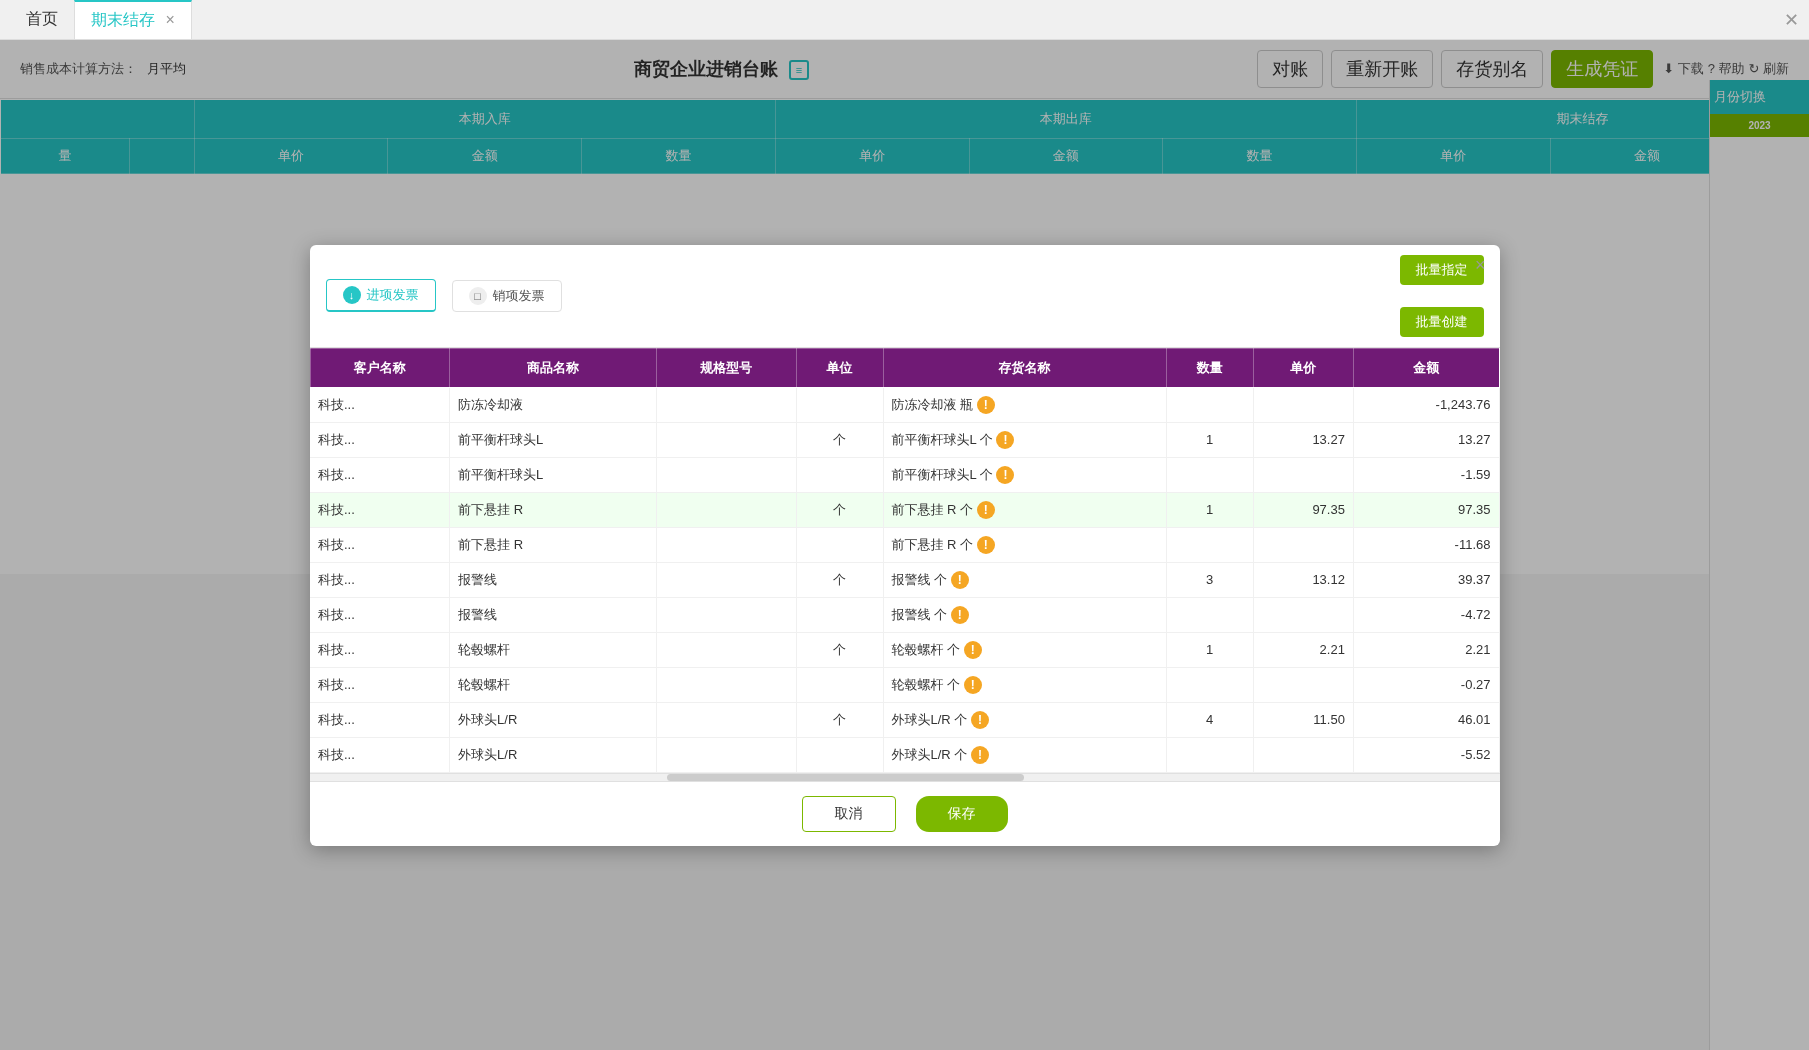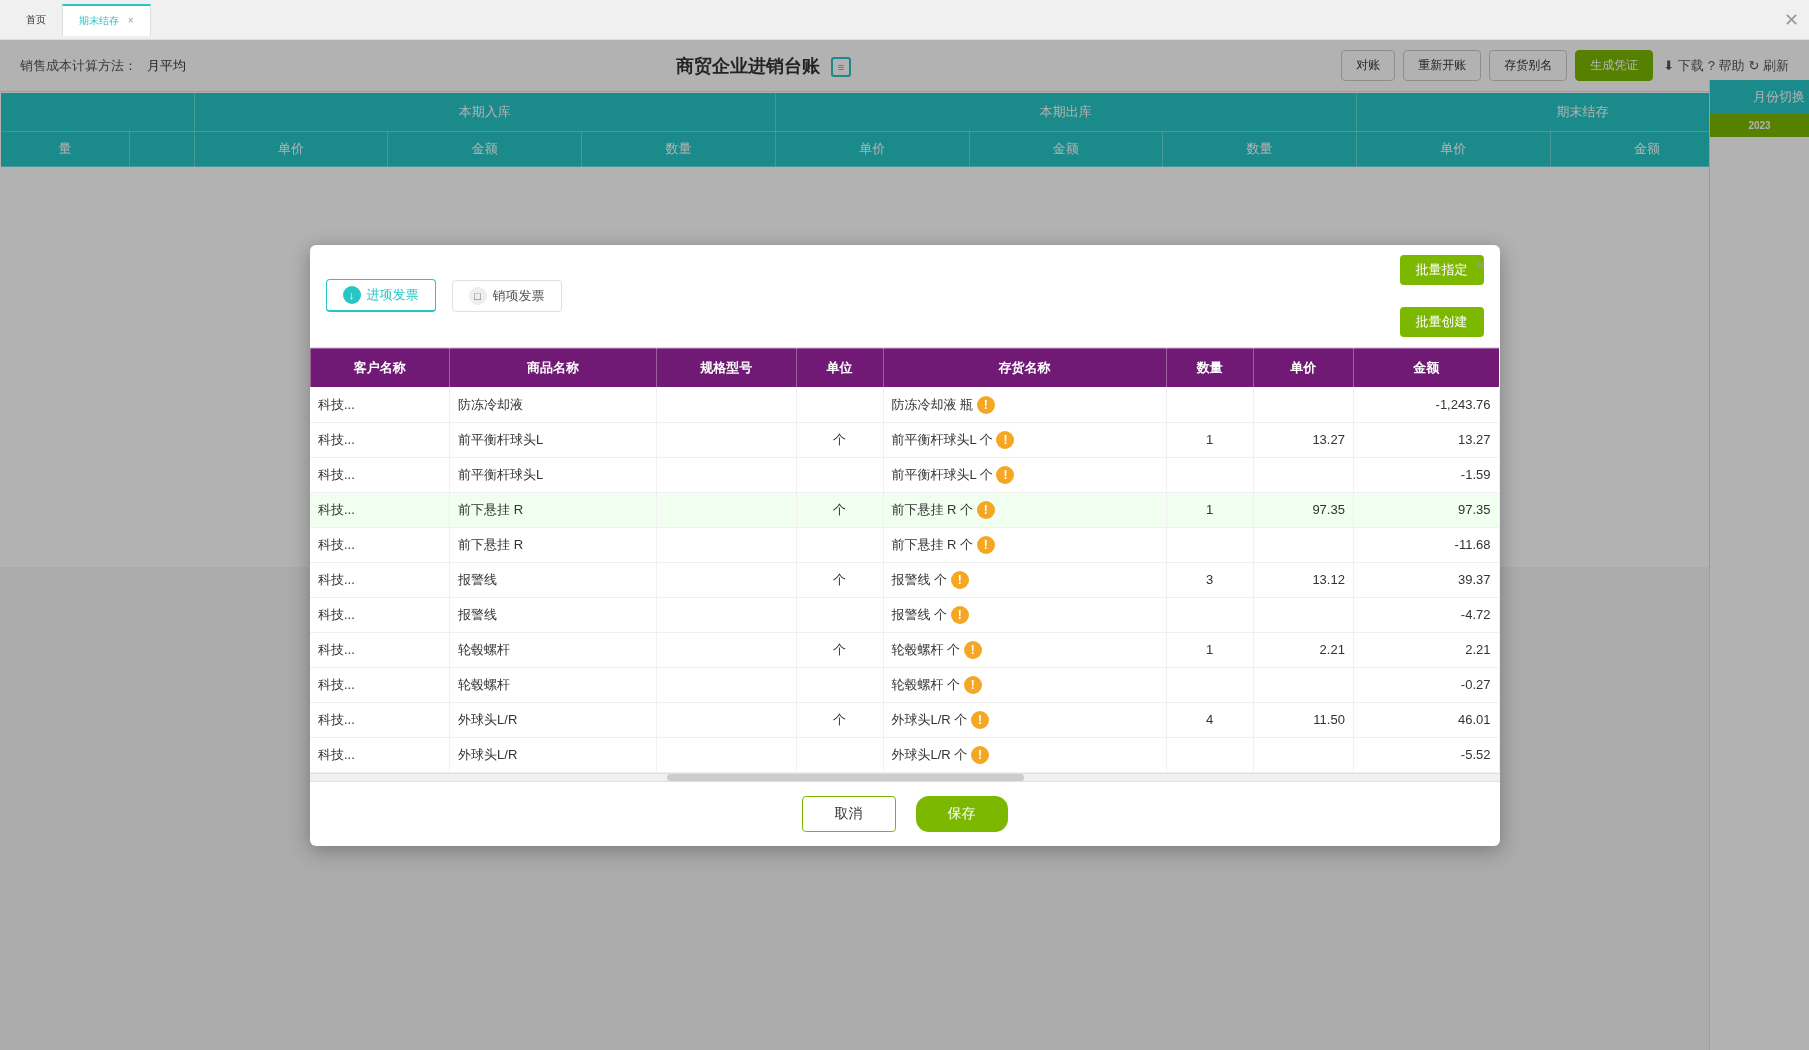--- a/index.html
+++ b/index.html
@@ -1,34 +1,34 @@
 <!DOCTYPE html>
 <html><head>
   <meta charset="utf-8">
   <style>
     * { box-sizing: border-box; margin: 0; padding: 0; }
     body { font-family: 'Microsoft YaHei', Arial, sans-serif; font-size: 13px; background: #e0e0e0; overflow: hidden; width: 1809px; height: 1050px; }
 
     
     .tab-bar { display: flex; align-items: center; background: #f0f0f0; border-bottom: 1px solid #ddd; height: 40px; padding: 0 10px; }
-    .tab-item { padding: 8px 16px; font-size: 10px; cursor: pointer; color: #333; }
+    .tab-item { padding: 8px 16px; font-size: 16px; cursor: pointer; color: #333; }
     .tab-item.active { background: #fff; border-top: 2px solid #26c6c6; color: #26c6c6; border-left: 1px solid #ddd; border-right: 1px solid #ddd; }
     .tab-close { margin-left: 6px; color: #999; cursor: pointer; }
     .tab-close-main { margin-left: auto; font-size: 18px; color: #999; cursor: pointer; }
 
     
     .main-content { background: #f5f5f5; height: calc(1050px - 40px); position: relative; overflow: hidden; }
 
     
     .toolbar { display: flex; align-items: center; background: #fff; padding: 10px 20px; border-bottom: 1px solid #e0e0e0; gap: 10px; }
     .toolbar-label { font-size: 13px; color: #555; }
     .toolbar-value { font-size: 13px; color: #333; font-weight: 500; }
     .title-center { flex: 1; text-align: center; font-size: 18px; font-weight: bold; color: #333; }
     .doc-icon { display: inline-block; width: 20px; height: 20px; border: 2px solid #26c6c6; border-radius: 3px; color: #26c6c6; font-size: 11px; text-align: center; line-height: 16px; margin-left: 6px; vertical-align: middle; }
-    .btn { padding: 6px 14px; border-radius: 4px; border: 1px solid #ccc; background: #fff; cursor: pointer; font-size: 12px; color: #333; }
+    .btn { padding: 6px 14px; border-radius: 4px; border: 1px solid #ccc; background: #fff; cursor: pointer; font-size: 18px; color: #333; }
     .btn-primary { background: #7cb800; color: #fff; border-color: #7cb800; }
     .btn-outline { border-color: #ccc; }
     .toolbar-actions { display: flex; gap: 8px; align-items: center; }
     .toolbar-right { display: flex; gap: 4px; align-items: center; color: #555; font-size: 13px; }
     .toolbar-right span { cursor: pointer; }
 
     
     .bg-table { width: 100%; background: #fff; }
     .bg-table-header { background: #26c6c6; color: #fff; text-align: center; }
     .bg-table-header th { padding: 10px 6px; font-size: 13px; font-weight: normal; border: 1px solid rgba(255,255,255,0.3); }
@@ -138,21 +138,21 @@
       </tr>
     </thead>
     <tbody>
       <tr>
           <td colspan="11" style="height:400px; background:#fff;"></td>
         </tr>
     </tbody>
   </table>
 
   <div class="side-panel" style="position:absolute;right:0;top:40px;width:100px;background:#fff;border-left:1px solid #e0e0e0;height:calc(100% - 40px);">
-    <div style="background:#26c6c6;color:#fff;text-align:right;padding:8px 4px;font-size:13px;">月份切换</div>
+    <div style="background:#26c6c6;color:#fff;text-align:left;padding:8px 4px;font-size:13px;">月份切换</div>
     <div style="background:#7cb800;color:#fff;text-align:center;padding:6px 4px;font-size:10px;font-weight:bold;cursor:pointer;">2023</div>
   </div>
 
   <div class="modal-overlay">
     <div class="dialog">
 
       <div class="dialog-header">
         <div class="tab-btn active">
           <span class="tab-btn-icon">↓</span>
           <span>进项发票</span>

